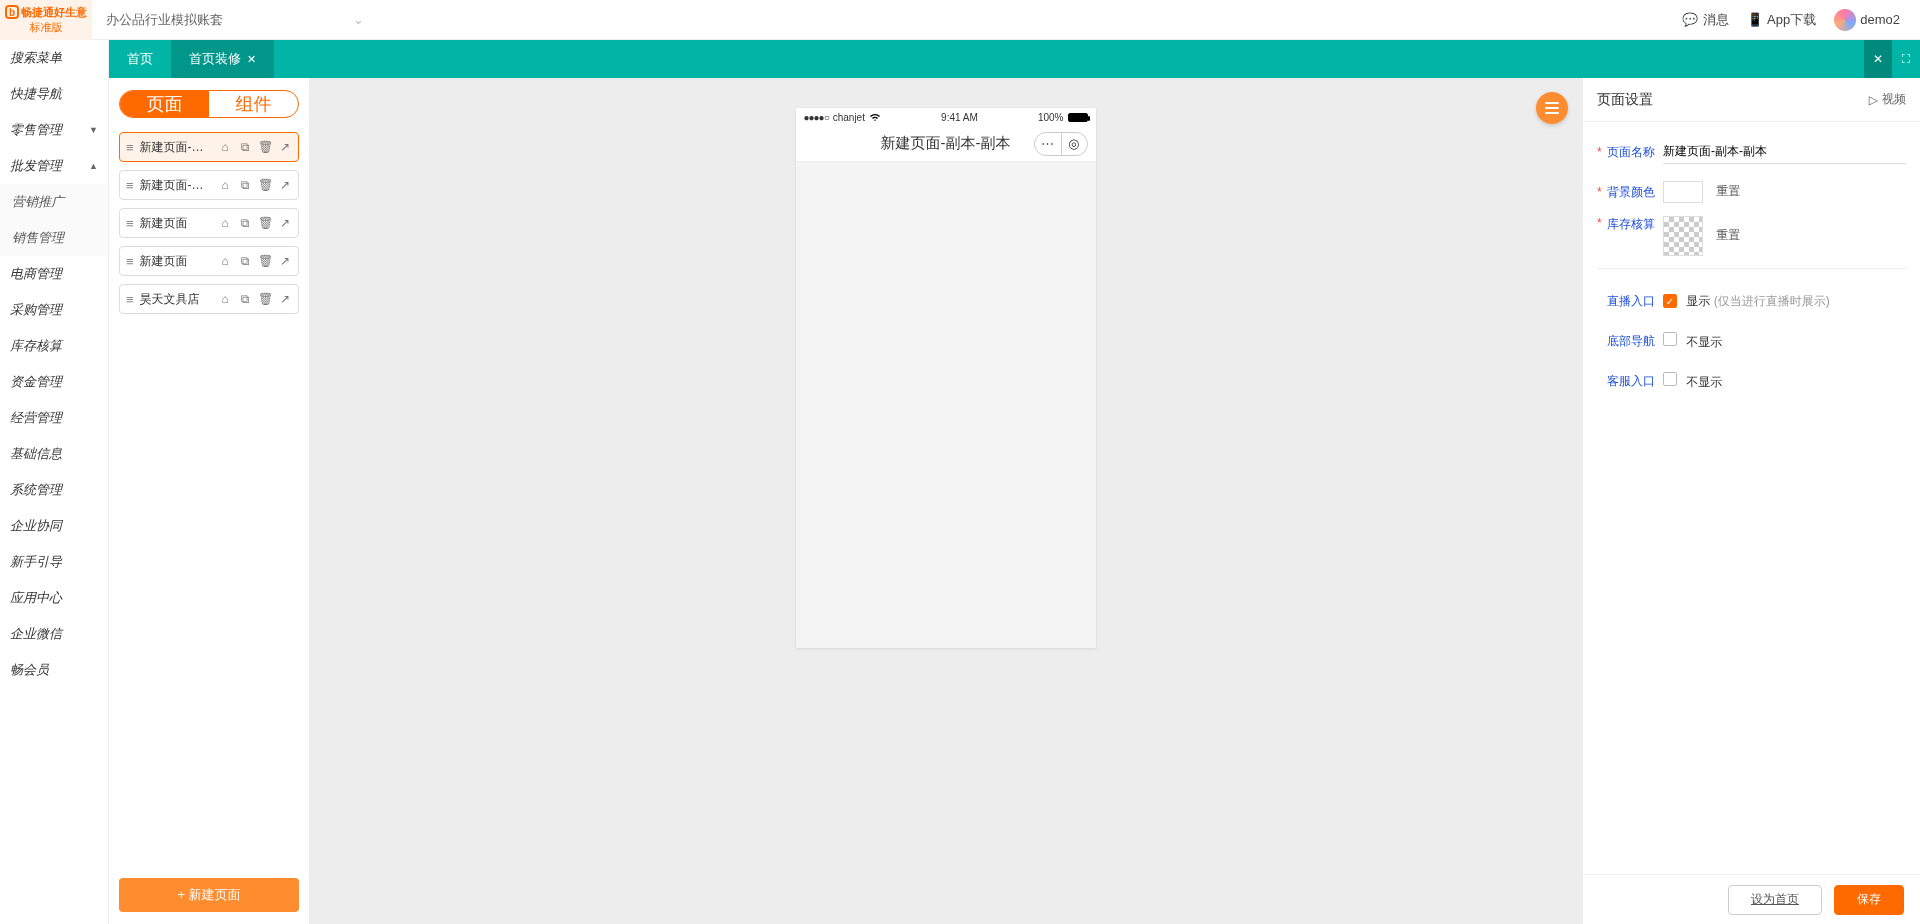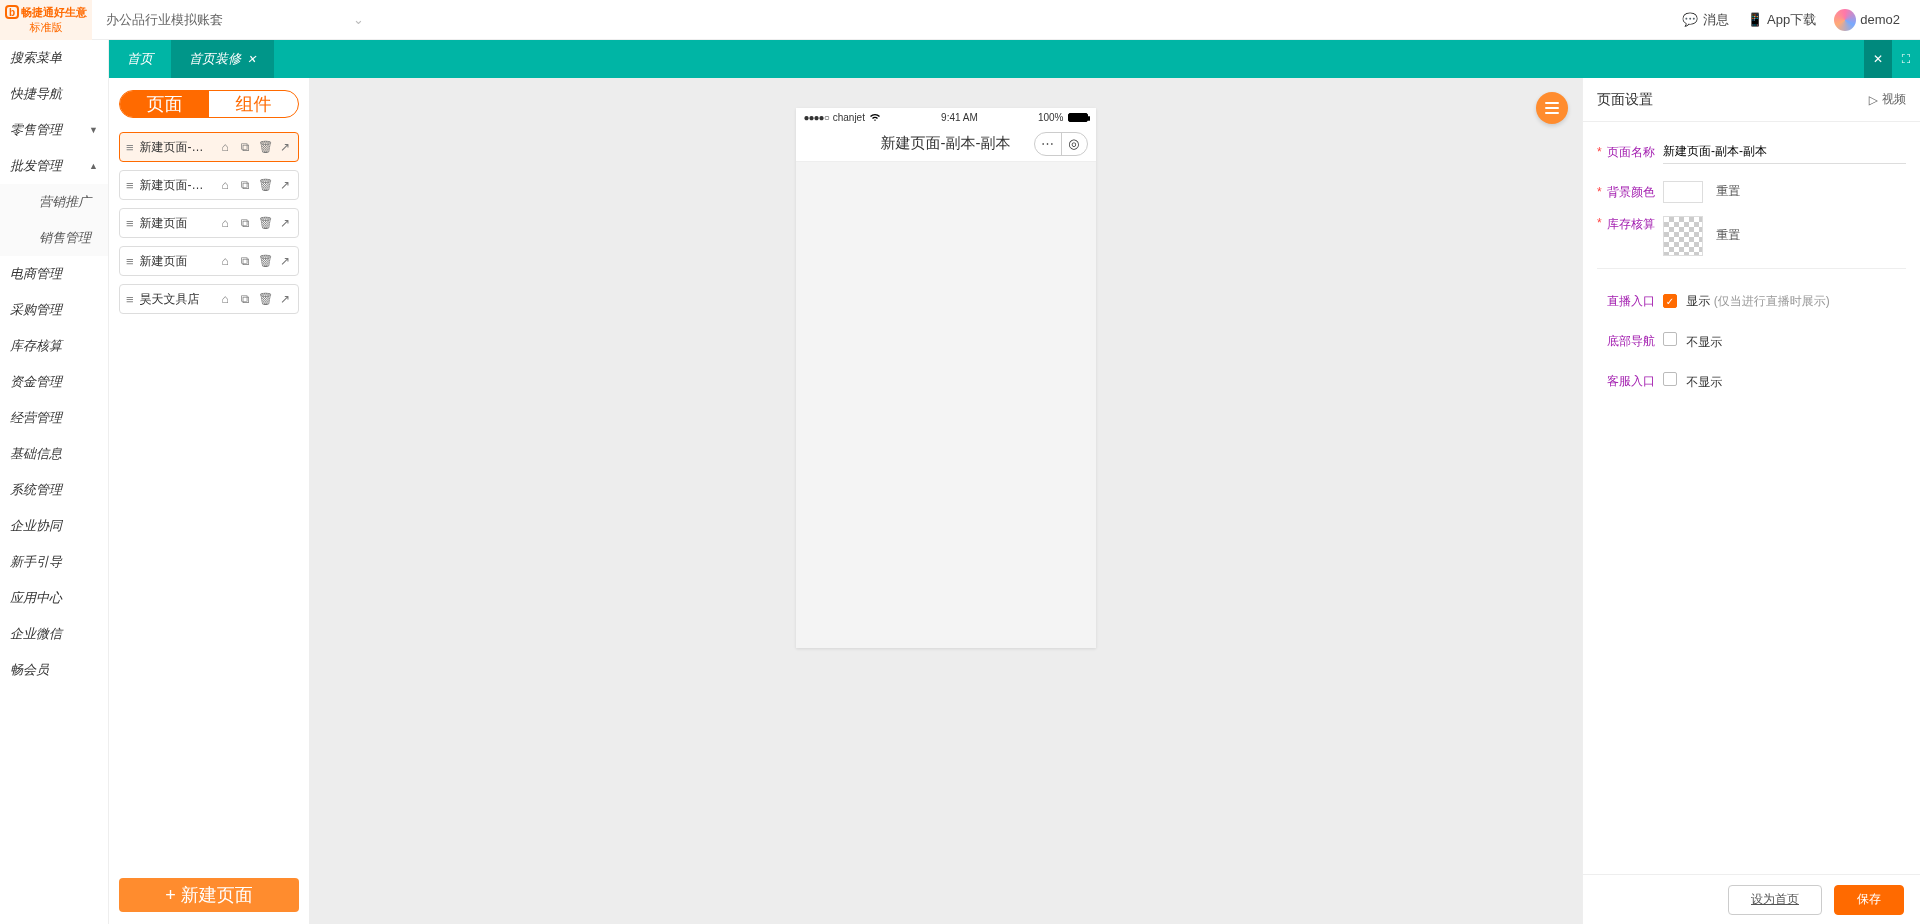--- a/index.html
+++ b/index.html
@@ -17,27 +17,27 @@
   .top-actions { display:flex; align-items:center; gap:18px; padding-right:20px; }
   .top-actions .itm { display:flex;align-items:center; gap:4px; color:#444; font-size:13px; cursor:pointer;}
   .top-actions .avatar { width:22px;height:22px;border-radius:50%; background: conic-gradient(#f7a, #7af, #fa7,#f7a); display:inline-block;}
   
   
   .layout { display:flex; height:calc(100vh - 40px); }
   
   
   .sidebar { width:109px; border-right:1px solid #eee; overflow-y:auto; background:#fff;font-style:italic; }
   .side-item { padding:0 10px; height:36px; display:flex; align-items:center; font-size:13px; color:#333; cursor:pointer; justify-content:space-between;}
-  .side-item.sub { padding-left:32px; background:#fafafa; color:#555;justify-content:center;}
+  .side-item.sub { padding-left:12px; background:#fafafa; color:#555;}
   .side-item .caret { font-size:9px; color:#666;}
   
   
   .main { flex:1; display:flex; flex-direction:column; min-width:0;}
   .tabbar { height:38px; background:#00B5A5; display:flex; align-items:stretch; position:relative;}
-  .tab { padding:12px 18px; display:flex; align-items:center; color:#fff; font-size:13px; cursor:pointer; gap:6px;font-style:italic;}
+  .tab { padding:12px 18px; display:flex; align-items:center; color:#fff; font-size:13px; cursor:pointer; gap:6px;}
   .tab.active { background:#009689;}
   .tab .x { font-size:11px;}
   .tabbar .right { margin-left:auto; display:flex;}
   .tabbar .icbtn { width:28px; display:flex; align-items:center;justify-content:center; color:#fff; cursor:pointer;}
   .tabbar .icbtn.dark { background:#00897d;}
   
   
   .workarea { flex:1; display:flex; min-height:0; }
   
   
@@ -45,21 +45,21 @@
   .seg { display:flex; border:1px solid #FF6A00; border-radius:14px; overflow:hidden; height:28px; margin-bottom:14px;}
   .seg div { flex:1; display:flex;align-items:center;justify-content:center; font-size:18px; cursor:pointer;}
   .seg .on { background:#FF6A00; color:#fff;}
   .seg .off { color:#FF6A00;}
   .pagelist { flex:1; display:flex; flex-direction:column; gap:8px; overflow-y:auto;}
   .prow { border:1px solid #ddd; border-radius:4px; height:30px; display:flex; align-items:center; padding:0 6px; gap:6px; font-size:12px; cursor:pointer;}
   .prow.sel { border-color:#FF6A00; background:#FFF3E9;}
   .prow .hdl { color:#888; font-size:13px;}
   .prow .nm { flex:1; overflow:hidden; text-overflow:ellipsis; white-space:nowrap;}
   .prow .ic { width:14px; text-align:center; color:#777; font-size:12px;}
-  .newpage { margin-top:10px; height:34px; background:#FF8C2E; color:#fff; border:none; border-radius:4px; font-size:18px; cursor:pointer;}
+  .newpage { margin-top:10px; height:34px; background:#FF8C2E; color:#fff; border:none; border-radius:4px; font-size:13px; cursor:pointer;}
   
   
   .canvas { flex:1; background:#EDEDED; position:relative; display:flex; justify-content:center; padding-top:30px; overflow:auto;}
   .phone { width:300px; background:#fff; box-shadow:0 1px 3px rgba(0,0,0,.1); height:540px; display:flex; flex-direction:column;}
   .ph-status { height:18px; display:flex;align-items:center; padding:0 8px; font-size:10px; color:#333;}
   .ph-status .dots { letter-spacing:-1px;}
   .ph-status .mid { flex:1; text-align:center;}
   .ph-status .bat { width:20px;height:9px;border:1px solid #000;border-radius:2px; position:relative; background:#000;}
   .ph-status .bat:after{content:"";position:absolute;right:-3px;top:2px;width:2px;height:5px;background:#000;border-radius:1px;}
   .ph-title { height:36px; display:flex; align-items:center; justify-content:center; font-size:15px; position:relative; border-bottom:1px solid #eee;}
@@ -72,21 +72,21 @@
   .float-btn .bars i{ width:14px;height:2px;background:#fff;display:block;border-radius:1px;}
   
   
   .rightpanel { width:338px; border-left:1px solid #eee; display:flex;flex-direction:column;}
   .rp-head { height:44px; display:flex; align-items:center; justify-content:space-between; padding:0 14px; border-bottom:1px solid #eee;}
   .rp-head .ttl { font-size:14px;}
   .rp-head .vid { font-size:12px; color:#666; display:flex;align-items:center;gap:4px; cursor:pointer;}
   .rp-body { flex:1; padding:14px 14px 0 14px;}
   .frow { display:flex; align-items:center; min-height:32px; margin-bottom:8px; font-size:12px;}
   .frow .req { color:#f44; width:10px;}
-  .frow .lbl { width:56px; color:#a21caf;}
+  .frow .lbl { width:56px; color:#1d4ed8;}
   .frow .val { flex:1;}
   .frow input[type=text]{ width:100%; border:none; border-bottom:1px solid #ddd; outline:none; font-size:12px; padding:4px 0;}
   .swatch { width:40px; height:22px; background:#fff; border:1px solid #ddd; display:inline-block; vertical-align:middle;}
   .checker { width:40px;height:40px; background-image: linear-gradient(45deg,#ccc 25%,transparent 25%),linear-gradient(-45deg,#ccc 25%,transparent 25%),linear-gradient(45deg,transparent 75%,#ccc 75%),linear-gradient(-45deg,transparent 75%,#ccc 75%); background-size:10px 10px; background-position:0 0,0 5px,5px -5px,-5px 0; border:1px solid #ddd; display:inline-block; vertical-align:middle;}
   .reset { color:#555; margin-left:10px; cursor:pointer;}
   .cbx { width:14px;height:14px;border:1px solid #bbb; display:inline-flex;align-items:center;justify-content:center; border-radius:2px; margin-right:6px; font-size:10px; background:#fff;}
   .cbx.on { background:#FF6A00; border-color:#FF6A00; color:#fff;}
   .hint { color:#999;}
   .sep { height:1px; background:#eee; margin:12px 0 16px 0;}
   

